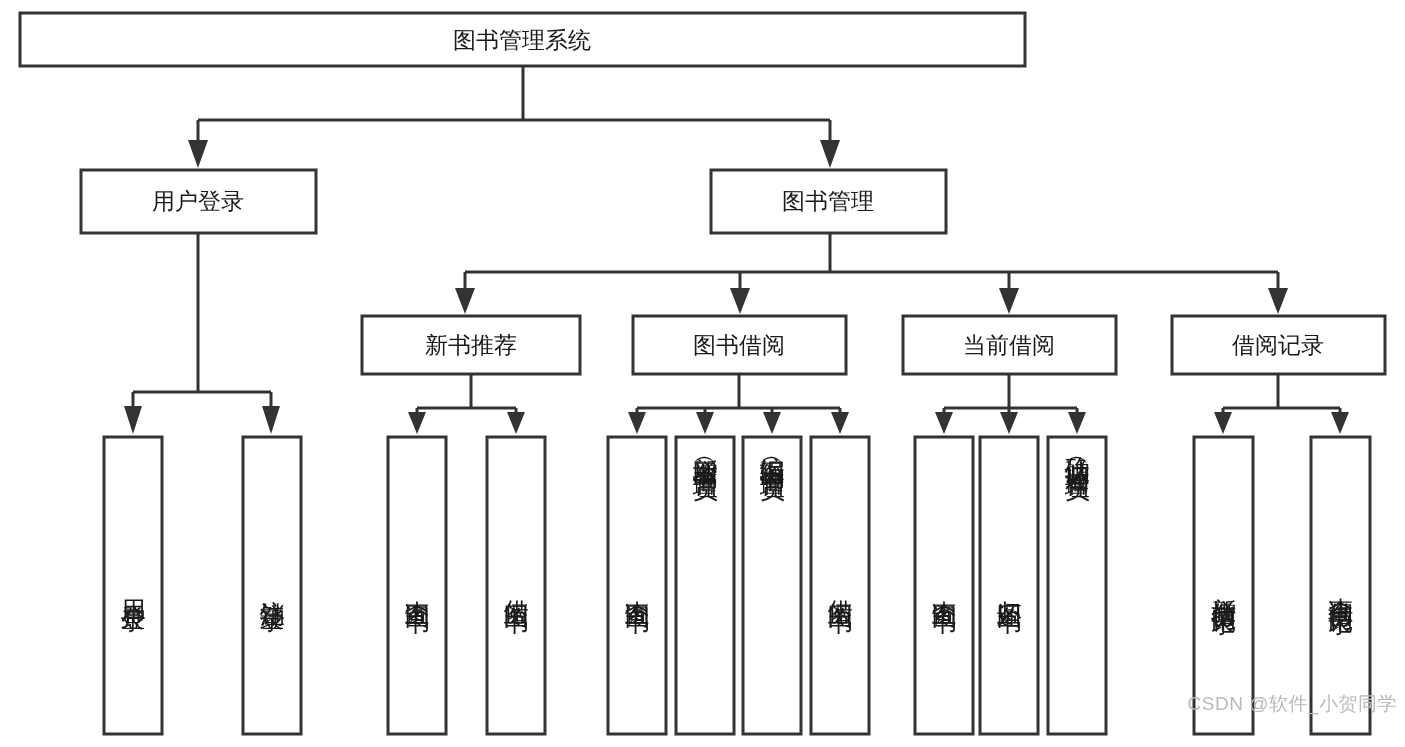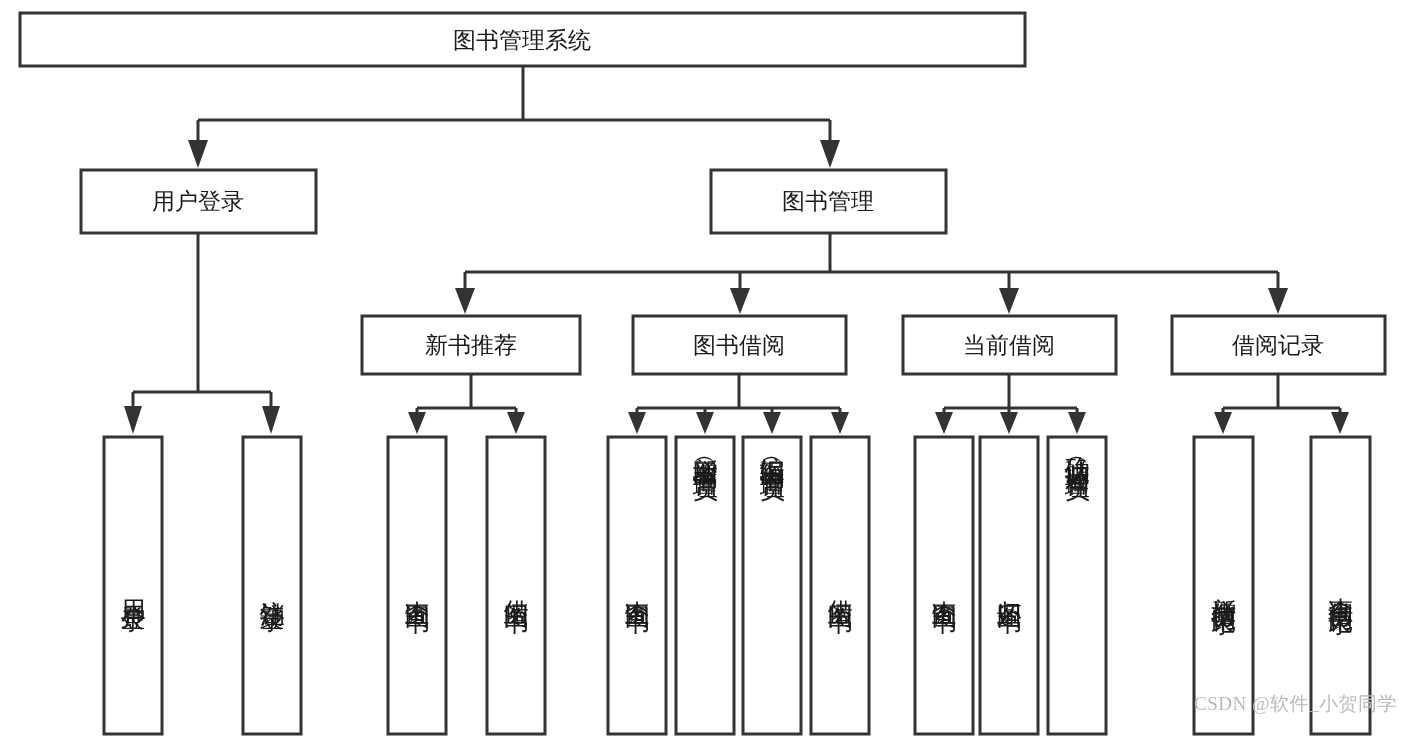--- a/index.html
+++ b/index.html
@@ -62,21 +62,21 @@
     font-size: 25px;
     line-height: 1.18;
     letter-spacing: 3px;
     color: #1a1a1a;
     white-space: nowrap;
   }
   .watermark {
     position: absolute;
     right: 8px;
     bottom: 4px;
-    font-family: Liberation Serif, serif;
+    font-family: Liberation Sans, sans-serif;
     font-size: 19px;
     color: #b9b9b9;
     letter-spacing: 0.5px;
     user-select: none;
   }
 </style>
 </head>
 <body>
 
 <div id="diagram-root">

